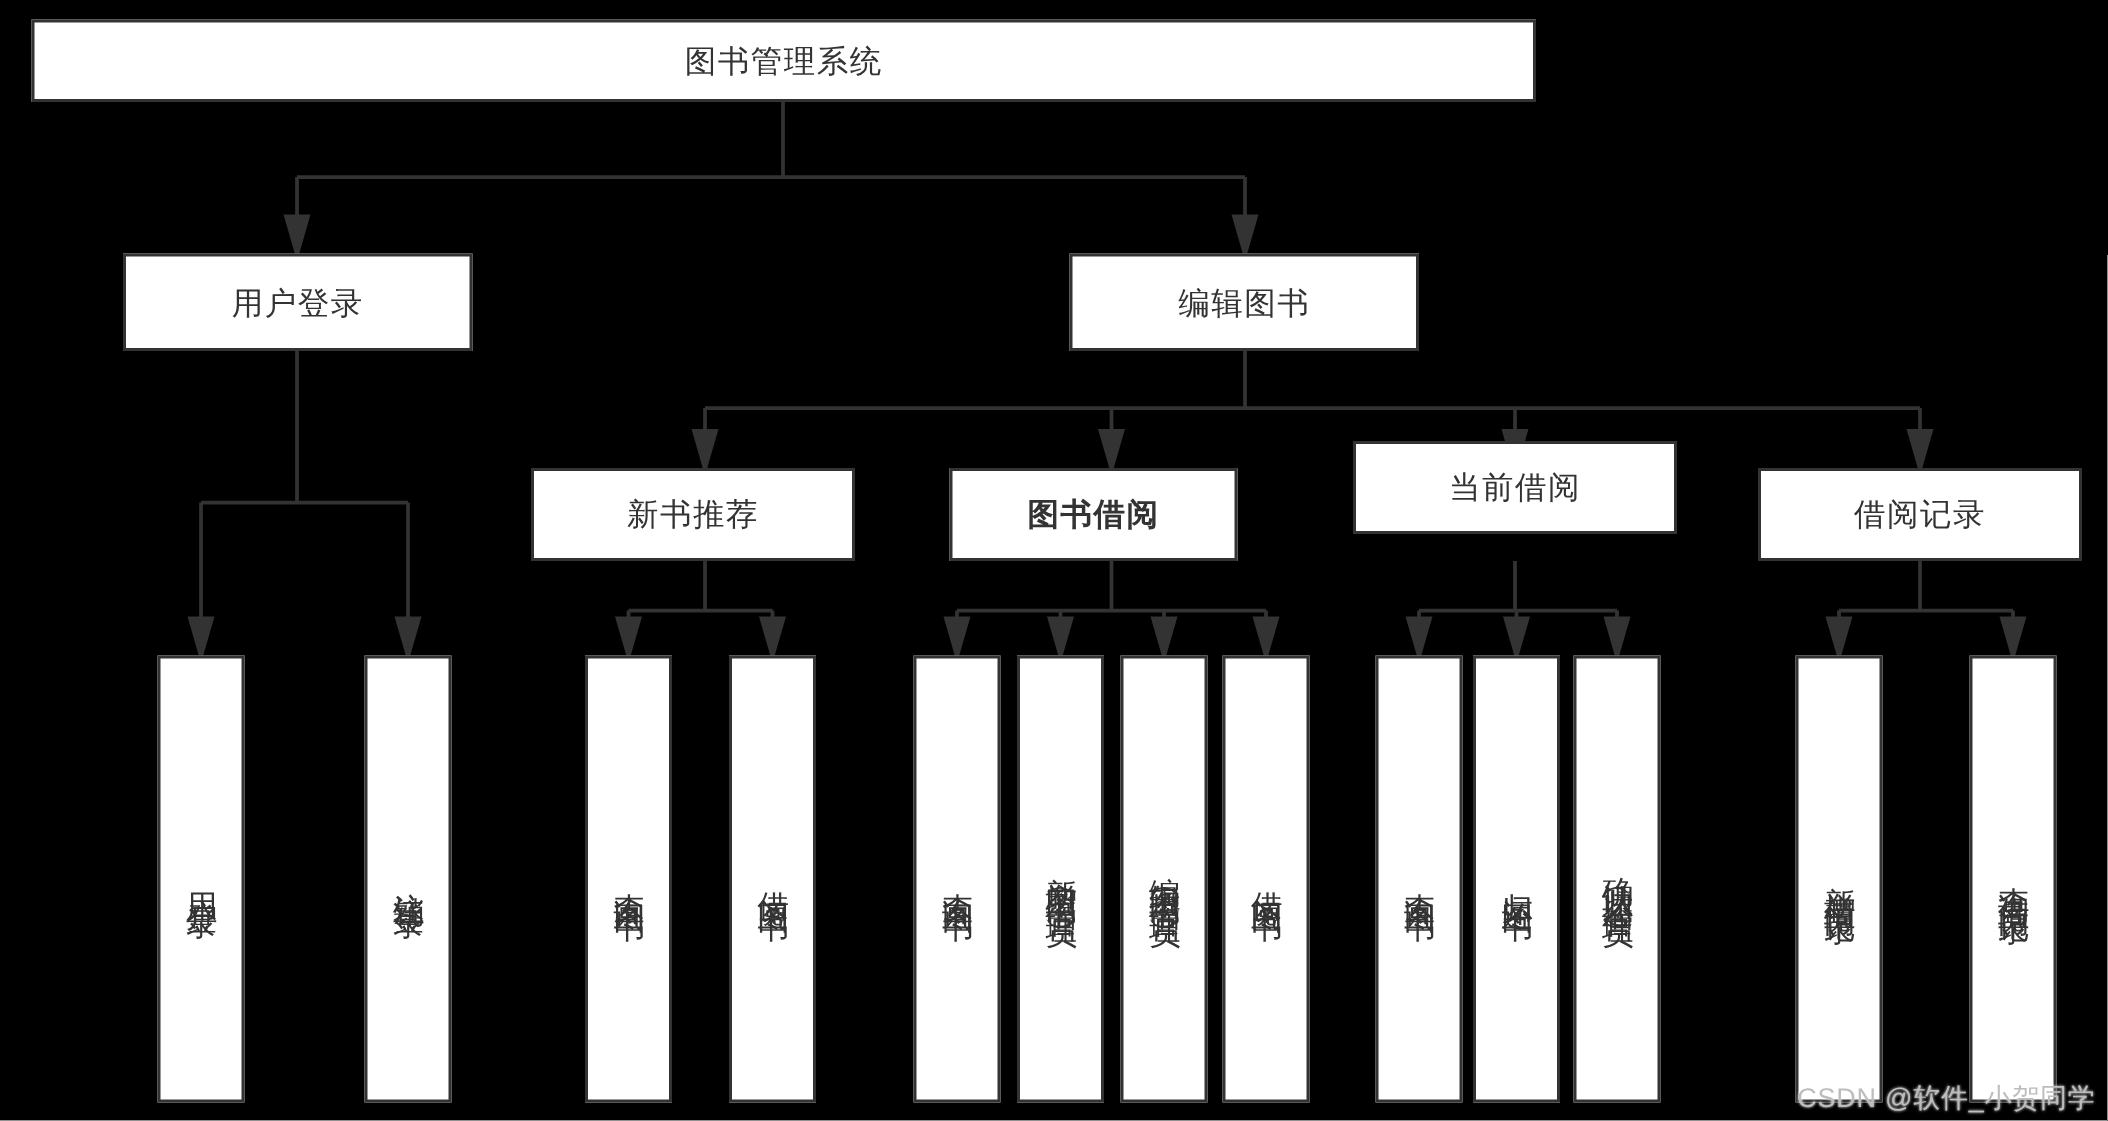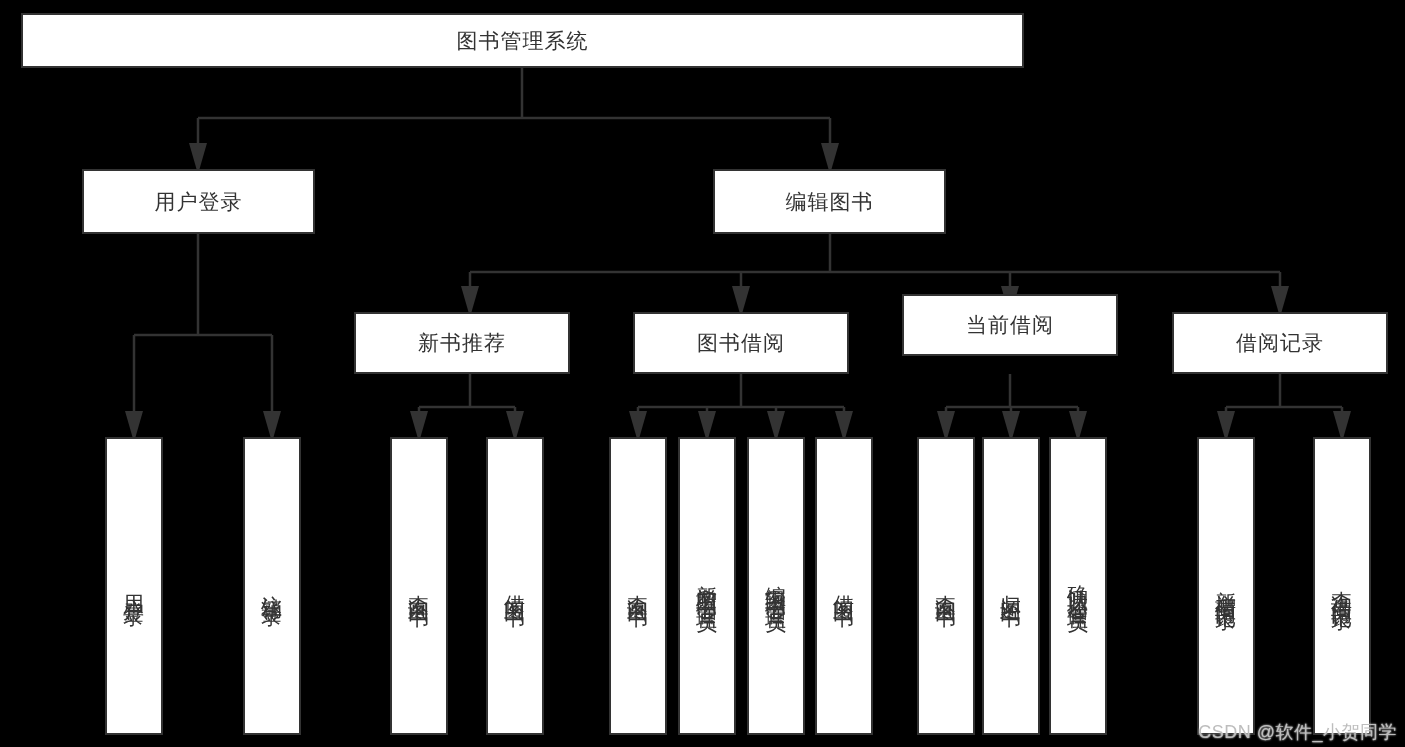--- a/index.html
+++ b/index.html
@@ -108,21 +108,21 @@
   <div class="node h" style="left:82px;top:169px;width:233px;height:65px;">
     <span>用户登录</span>
   </div>
   <div class="node h" style="left:713px;top:169px;width:233px;height:65px;">
     <span>编辑图书</span>
   </div>
 
   <div class="node h" style="left:354px;top:312px;width:216px;height:62px;">
     <span>新书推荐</span>
   </div>
-  <div class="node h" style="left:633px;top:312px;width:216px;height:62px;">
+  <div class="node h" style="left:633px;top:312px;width:192px;height:62px;font-weight:bold;">
     <span>图书借阅</span>
   </div>
   <div class="node h" style="left:902px;top:294px;width:216px;height:62px;">
     <span>当前借阅</span>
   </div>
   <div class="node h" style="left:1172px;top:312px;width:216px;height:62px;">
     <span>借阅记录</span>
   </div>
 
   <div class="node v" style="left:105px;">

